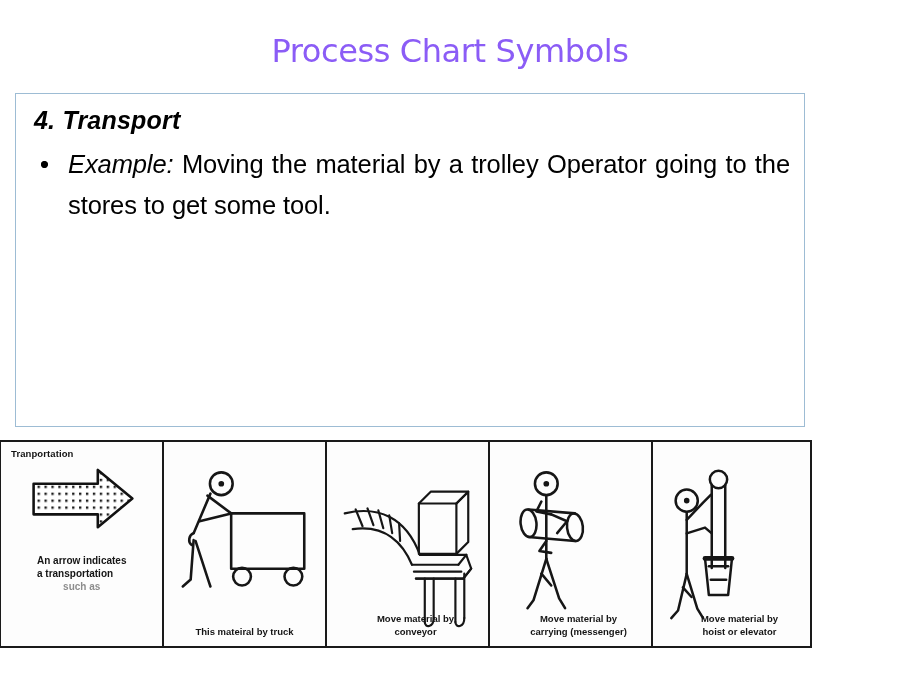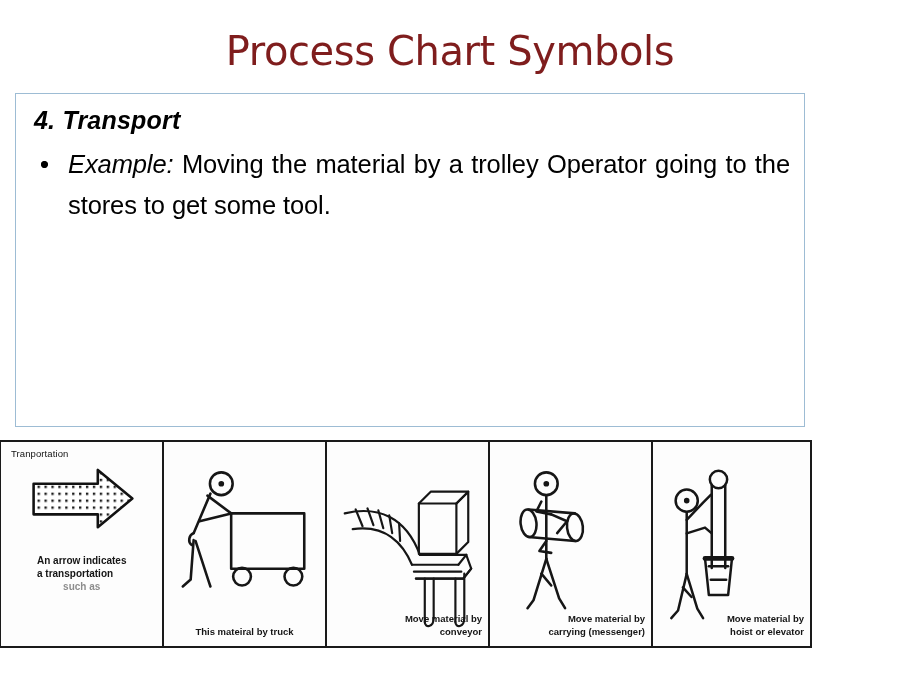--- a/index.html
+++ b/index.html
@@ -19,24 +19,24 @@
 
   
   .slide-title {
     position: absolute;
     top: 28px;
     left: 0;
     width: 900px;
     text-align: center;
     font-family: "DejaVu Sans", sans-serif;
     font-weight: 400;
-    font-size: 40px;
+    font-size: 32px;
     line-height: 46px;
     letter-spacing: -0.4px;
-    color: #7f1d1d;
+    color: #8b5cf6;
     white-space: nowrap;
   }
 
   
   .content-box {
     position: absolute;
     left: 15px;
     top: 93px;
     width: 790px;
     height: 334px;
@@ -112,21 +112,21 @@
     border-right: none;
     flex: 1 1 auto;
   }
 
   .fig-corner-label {
     position: absolute;
     left: 10px;
     top: 6px;
     font-size: 9.5px;
     font-family: "Liberation Sans", sans-serif;
-    font-weight: 400;
+    font-weight: 700;
     color: #131313;
     letter-spacing: 0.1px;
   }
 
   .fig-note {
     position: absolute;
     left: 36px;
     top: 112px;
     font-size: 10px;
     line-height: 13px;
@@ -147,21 +147,21 @@
     text-align: center;
     font-size: 9.5px;
     line-height: 12.5px;
     font-family: "Liberation Sans", sans-serif;
     font-weight: 600;
     color: #141414;
     padding: 0 6px;
     box-sizing: border-box;
   }
   .fig-caption.left-align {
-    text-align: right;
+    text-align: center;
     padding-left: 22px;
   }
 
   .fig-art {
     position: absolute;
     left: 0;
     top: 0;
     width: 100%;
     height: 100%;
   }

